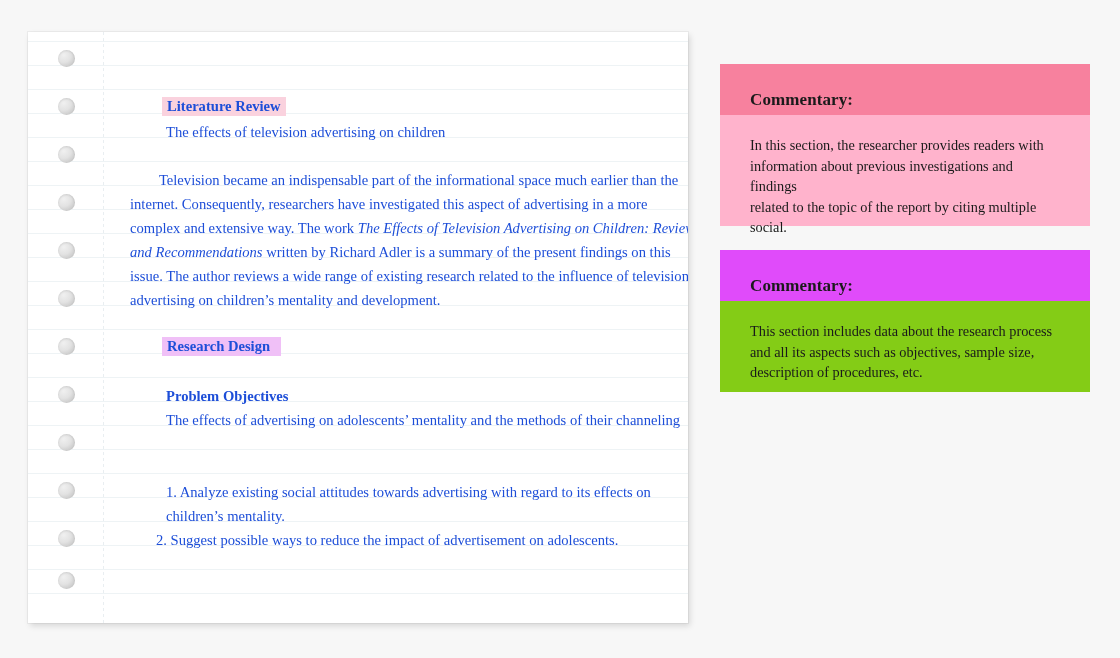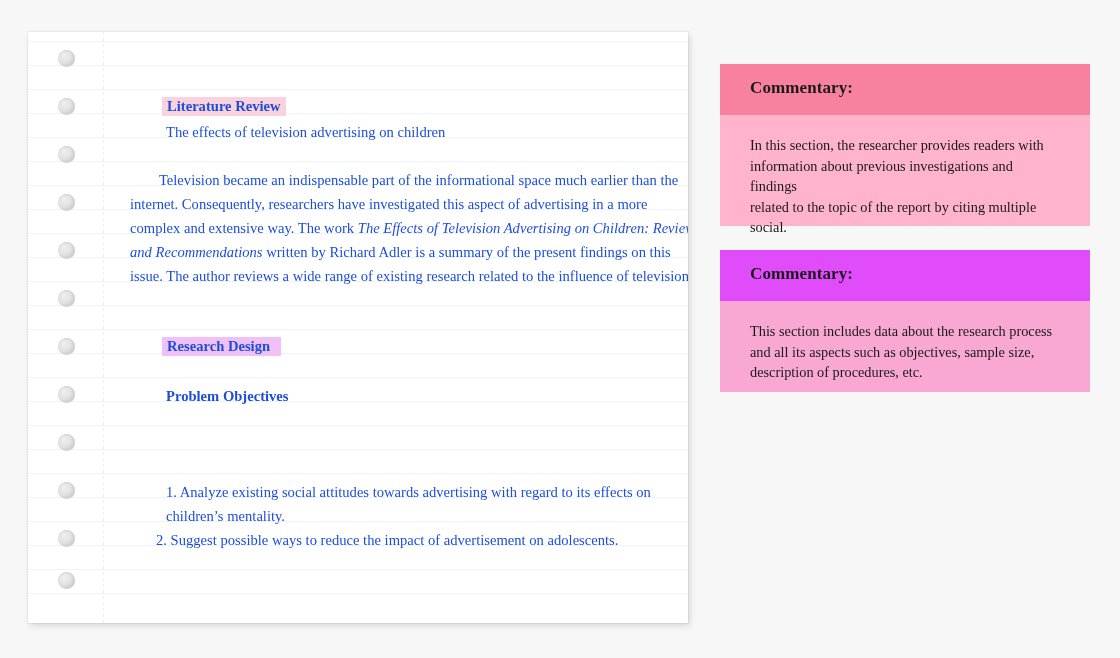--- a/index.html
+++ b/index.html
@@ -111,39 +111,39 @@
   }
 
   
   .commentary {
     position: absolute;
     width: 370px;
   }
   .commentary-header {
     height: 51px;
     box-sizing: border-box;
-    padding: 14px 0 0 30px;
+    padding: 26px 0 0 30px;
     font-size: 17px;
     font-weight: bold;
     color: #1a1a1a;
     letter-spacing: 0.1px;
   }
   .commentary-body {
     box-sizing: border-box;
     padding: 20px 30px 18px 30px;
     font-size: 14.3px;
     line-height: 20.5px;
     color: #1a1a1a;
   }
   #commentary-1 { left: 720px; top: 64px; }
   #commentary-1 .commentary-header { background: #f7819e; }
   #commentary-1 .commentary-body   { background: #ffb3cc; height: 111px; }
   #commentary-2 { left: 720px; top: 250px; }
   #commentary-2 .commentary-header { background: #e04bfa; }
-  #commentary-2 .commentary-body   { background: #f9a8d4; height: 91px; }
+  #commentary-2 .commentary-body   { background: #84cc16; height: 91px; }
 </style>
 </head>
 <body>
 
 <div id="paper">
 
   <div id="ruled-lines"></div>
   <div id="margin-rule"></div>
 
   <div id="punch-holes">
@@ -170,25 +170,27 @@
     <div class="line" style="left:102px; top:136px;">        Television became an indispensable part of the informational space much earlier than the</div>
 
     <div class="line" style="left:102px; top:160px;">internet. Consequently, researchers have investigated this aspect of advertising in a more</div>
 
     <div class="line" style="left:102px; top:184px;"><span>complex and extensive way. The work </span><span class="ital">The Effects of Television Advertising on Children: Review</span></div>
 
     <div class="line" style="left:102px; top:208px;"><span class="ital">and Recommendations</span><span> written by Richard Adler is a summary of the present findings on this</span></div>
 
     <div class="line" style="left:102px; top:232px;">issue. The author reviews a wide range of existing research related to the influence of television</div>
 
+    <div class="line" style="left:102px; top:256px;">advertising on children’s mentality and development.</div>
 
     <div class="line" style="left:134px; top:302px;"><span class="hl-violet">Research Design</span></div>
 
     <div class="line subhead" style="left:138px; top:352px;">Problem Objectives</div>
 
+    <div class="line" style="left:138px; top:376px;">The effects of advertising on adolescents’ mentality and the methods of their channeling</div>
 
 
     <div class="line" style="left:138px; top:448px;">1. Analyze existing social attitudes towards advertising with regard to its effects on</div>
 
     <div class="line" style="left:138px; top:472px;">children’s mentality.</div>
 
     <div class="line" style="left:128px; top:496px;">2. Suggest possible ways to reduce the impact of advertisement on adolescents.</div>
 
   </div>
 </div>

